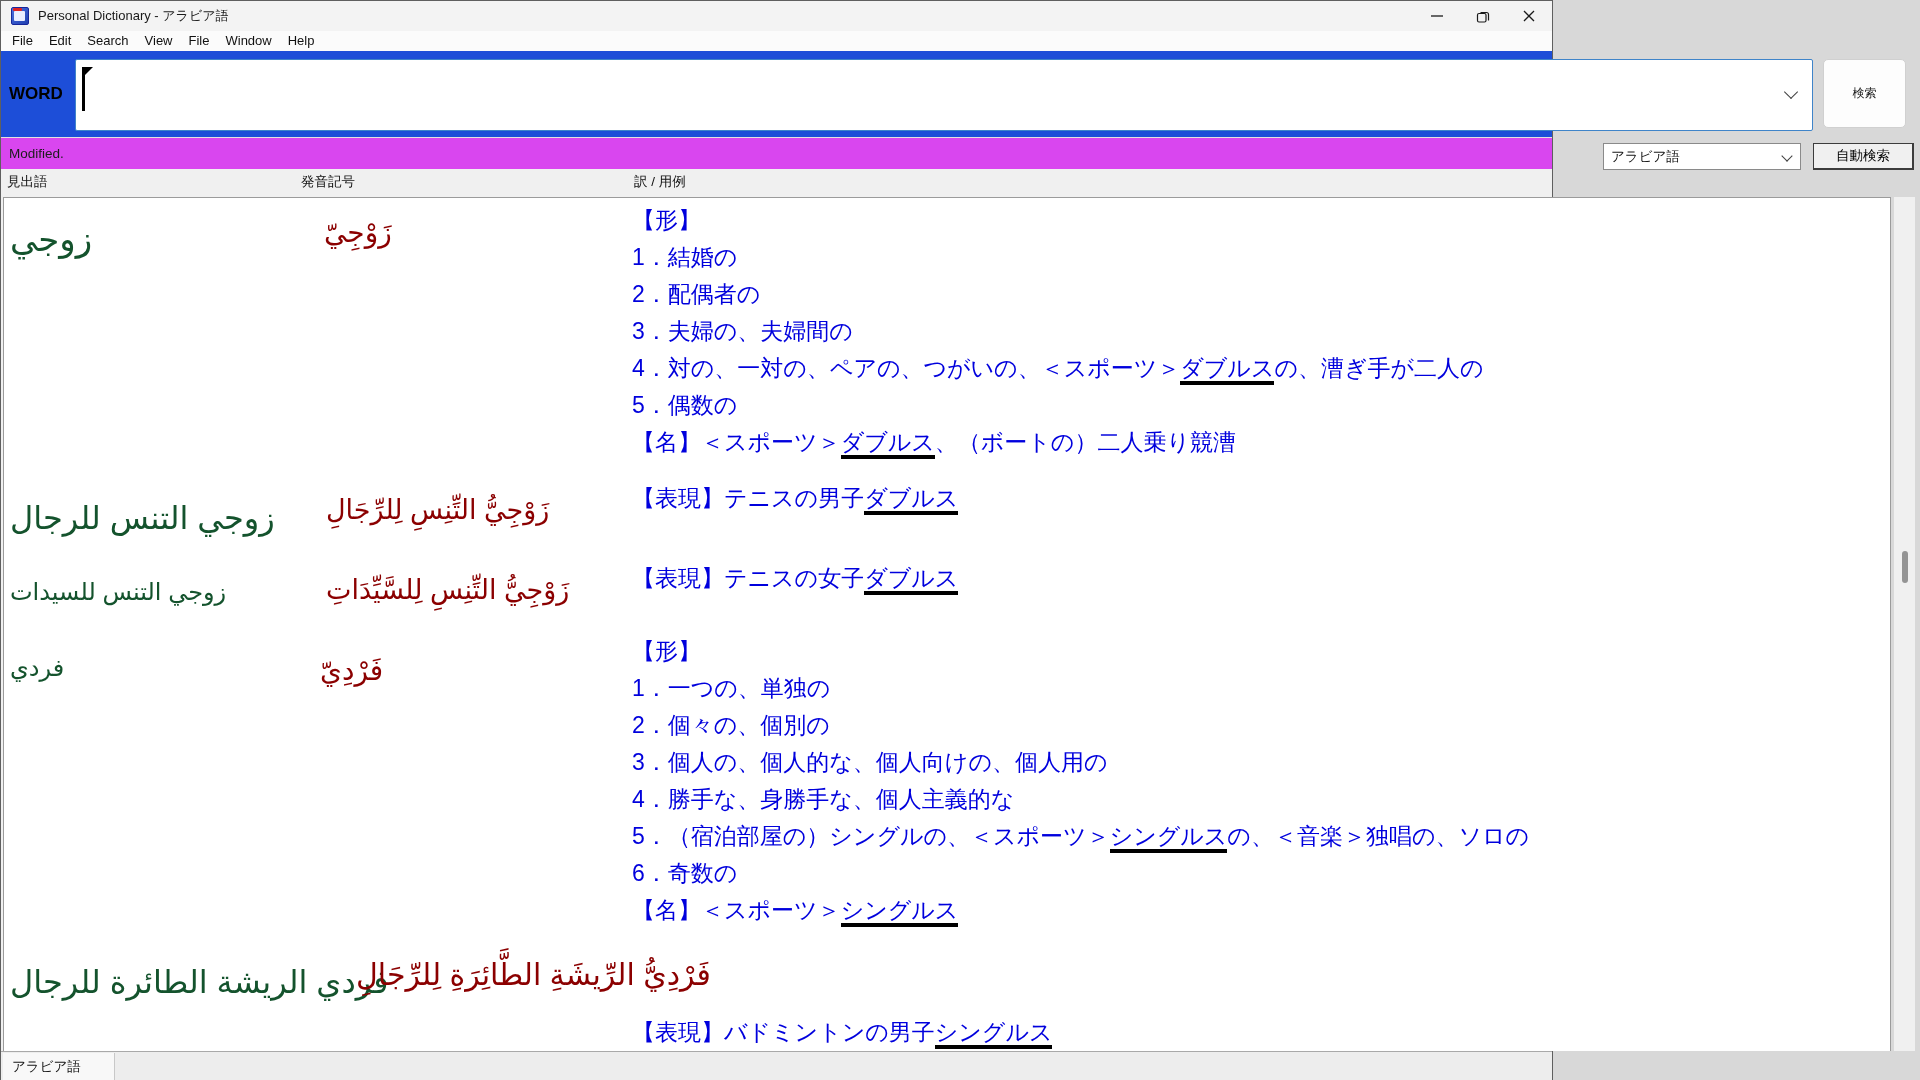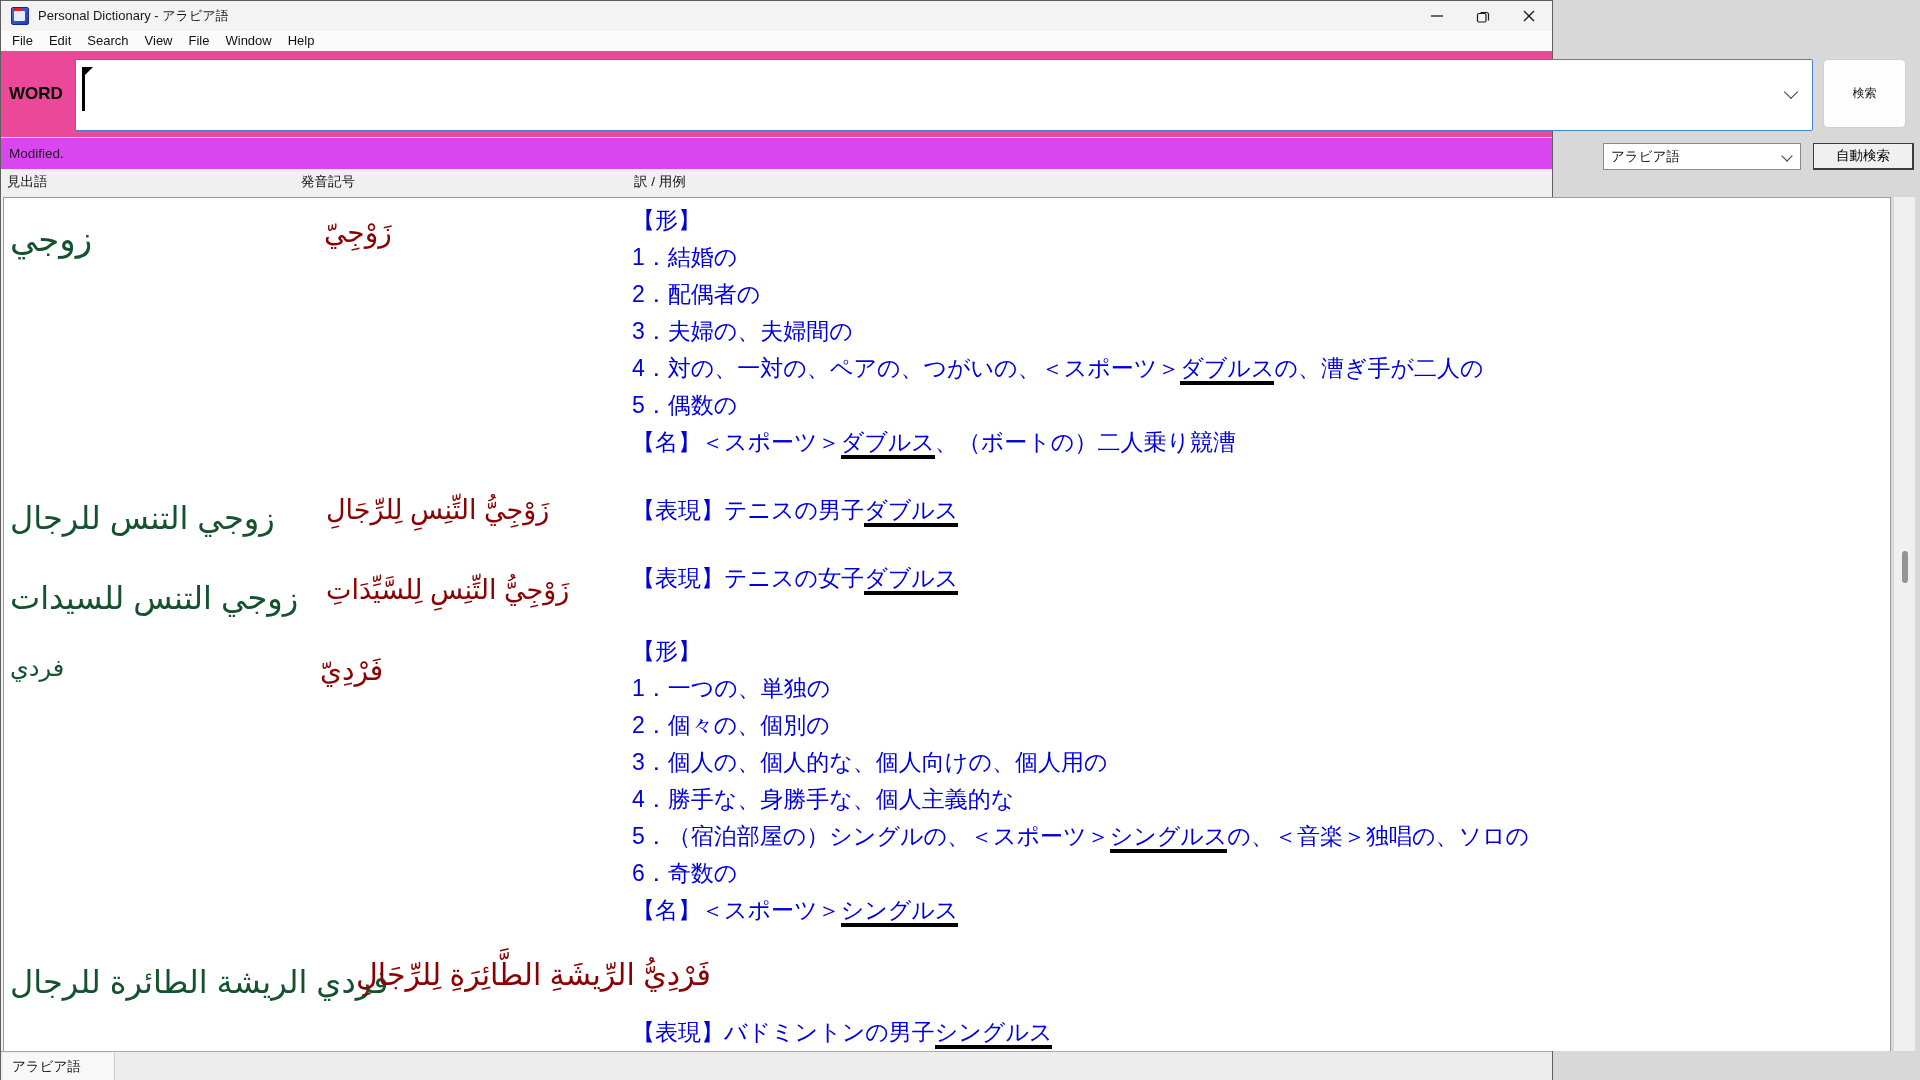--- a/index.html
+++ b/index.html
@@ -18,21 +18,21 @@
   .win-controls{margin-left:auto;display:flex;height:30px;}
   .wbtn{width:46px;height:30px;display:flex;align-items:center;justify-content:center;}
   .wbtn svg{display:block;}
 
   
   .menubar{position:absolute;left:0;top:30px;width:100%;height:20px;background:#fbfbfb;
     display:flex;align-items:center;padding-left:4px;box-sizing:border-box;}
   .menu-item{font-size:13px;color:#111;padding:0 7px;margin-right:2px;line-height:20px;}
 
   
-  .searchrow{position:absolute;left:0;top:50px;width:100%;height:86px;background:#ec4899;}
+  .searchrow{position:absolute;left:0;top:50px;width:100%;height:86px;background:#1d4ed8;}
   .word-label{position:absolute;left:8px;top:0;height:86px;line-height:86px;
     font-size:17px;font-weight:bold;color:#000;}
   .word-combo{position:absolute;left:74px;top:8px;width:1738px;height:72px;background:#fff;
     border:1px solid #3f84c9;border-radius:2px;box-sizing:border-box;}
   .word-input{position:absolute;left:14px;top:4px;width:1680px;height:62px;border:none;outline:none;
     font-size:28px;background:transparent;padding:0;}
   .caret{position:absolute;left:6px;top:7px;width:3px;height:44px;background:#000;}
   .caret::after{content:'';position:absolute;left:3px;top:0;width:0;height:0;
     border-top:8px solid #000;border-right:8px solid transparent;}
   .chev{width:9px;height:9px;border-right:1.6px solid #404040;border-bottom:1.6px solid #404040;
@@ -63,25 +63,25 @@
   .content{position:absolute;left:2px;top:196px;width:1888px;height:854px;background:#fff;
     border:1px solid #9b9b9b;border-bottom:none;box-sizing:border-box;}
   .hw{position:absolute;color:#14532d;direction:rtl;white-space:nowrap;line-height:1.5;}
   .pr{position:absolute;color:#8b0000;direction:rtl;white-space:nowrap;line-height:1.5;}
   .trans{position:absolute;color:#0000dd;font-size:23px;line-height:37px;white-space:nowrap;}
   .trans .ul{border-bottom:4px solid #000;padding-bottom:0;}
 
   .e1-hw{left:6px;top:16px;font-size:34px;}
   .e1-pr{left:320px;top:14px;font-size:28px;}
   .e1-tr{left:628px;top:4px;}
-  .e2-tr{left:628px;top:282px;margin-top:12px;}
+  .e2-tr{left:628px;top:282px;}
   .e2-hw{left:6px;top:296px;font-size:32px;}
   .e2-pr{left:322px;top:292px;font-size:27px;}
   .e3-tr{left:628px;top:362px;}
-  .e3-hw{left:6px;top:376px;font-size:32px;}
+  .e3-hw{left:6px;top:376px;font-size:24px;}
   .e3-pr{left:322px;top:372px;font-size:27px;}
   .e4-hw{left:6px;top:452px;font-size:24px;}
   .e4-pr{left:316px;top:452px;font-size:28px;}
   .e4-tr{left:628px;top:435px;}
   .e5-hw{left:6px;top:760px;font-size:32px;}
   .e5-pr{left:352px;top:754px;font-size:30px;}
   .e5-tr{left:628px;top:816px;}
 
   
   .vscroll{position:absolute;left:1892px;top:196px;width:22px;height:854px;background:#f0f0f0;

